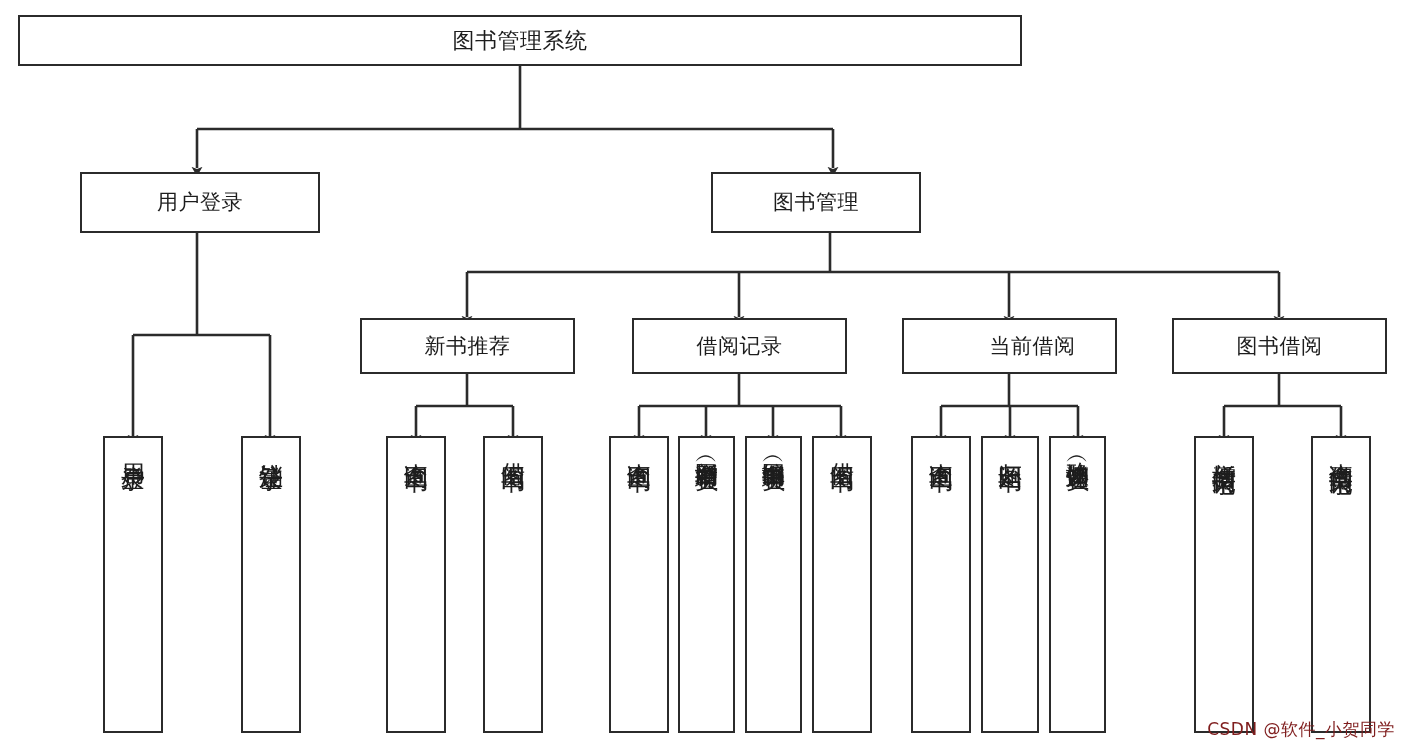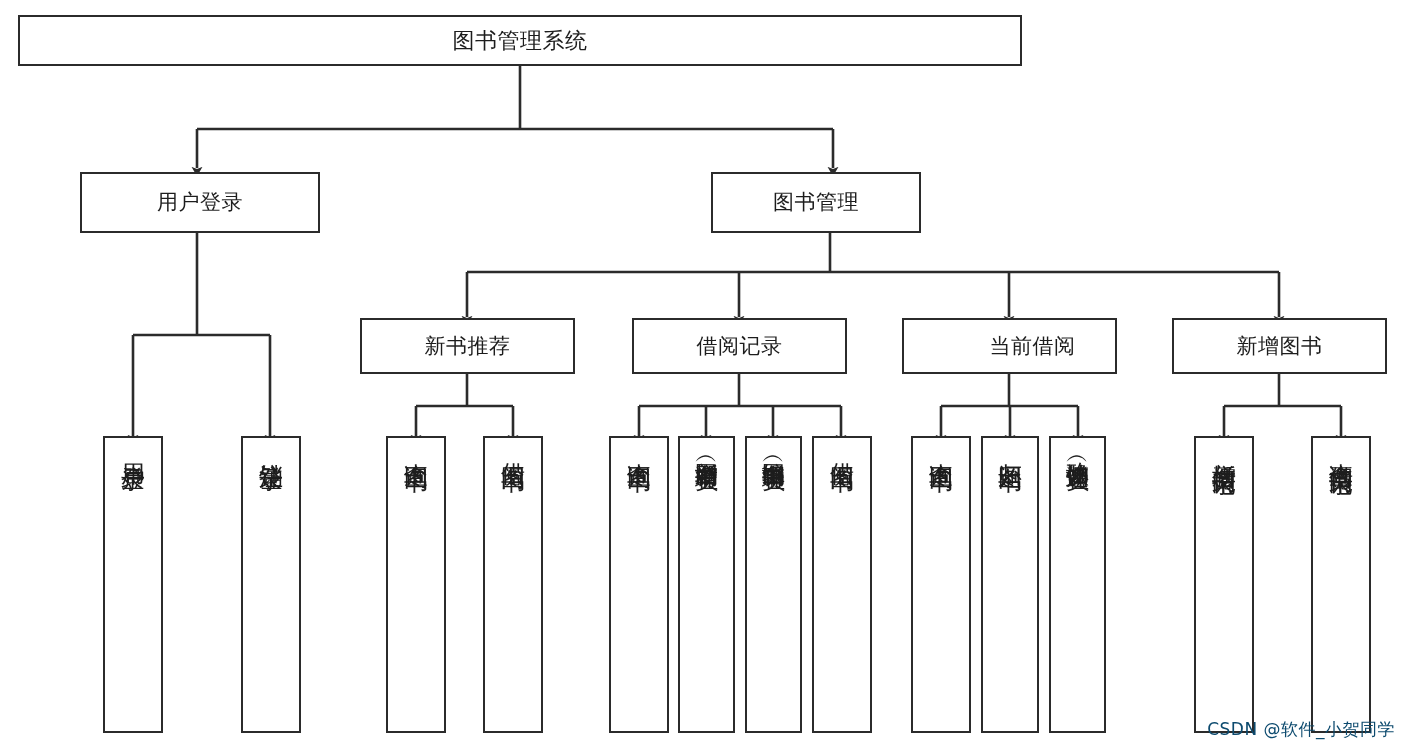--- a/index.html
+++ b/index.html
@@ -64,21 +64,21 @@
   }
   .node.vert.tall .lbl {
     font-size: 23px;
     letter-spacing: 1px;
   }
   .watermark {
     position: absolute;
     right: 10px;
     bottom: 6px;
     font-size: 17px;
-    color: #0c4a6e;
+    color: #7f1d1d;
     z-index: 5;
     white-space: nowrap;
     letter-spacing: 0.5px;
   }
 </style>
 </head>
 <body>
 
 <div id="canvas">
 
@@ -146,21 +146,21 @@
   <div class="node horiz" style="left:360px; top:318px; width:215px; height:56px;">
     <span class="lbl">新书推荐</span>
   </div>
   <div class="node horiz" style="left:632px; top:318px; width:215px; height:56px;">
     <span class="lbl">借阅记录</span>
   </div>
   <div class="node horiz" style="left:902px; top:318px; width:215px; height:56px;padding-left:46px;">
     <span class="lbl">当前借阅</span>
   </div>
   <div class="node horiz" style="left:1172px; top:318px; width:215px; height:56px;">
-    <span class="lbl">新增图书</span>
+    <span class="lbl">图书借阅</span>
   </div>
 
   <div class="node vert" style="left:103px; top:436px; width:60px; height:297px;">
     <span class="lbl">用户登录</span>
   </div>
   <div class="node vert" style="left:241px; top:436px; width:60px; height:297px;">
     <span class="lbl">注销登录</span>
   </div>
 
   <div class="node vert" style="left:386px; top:436px; width:60px; height:297px;">

